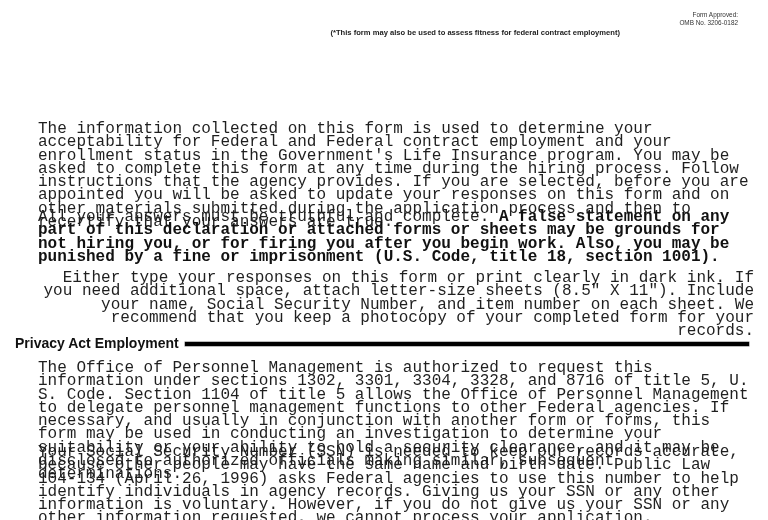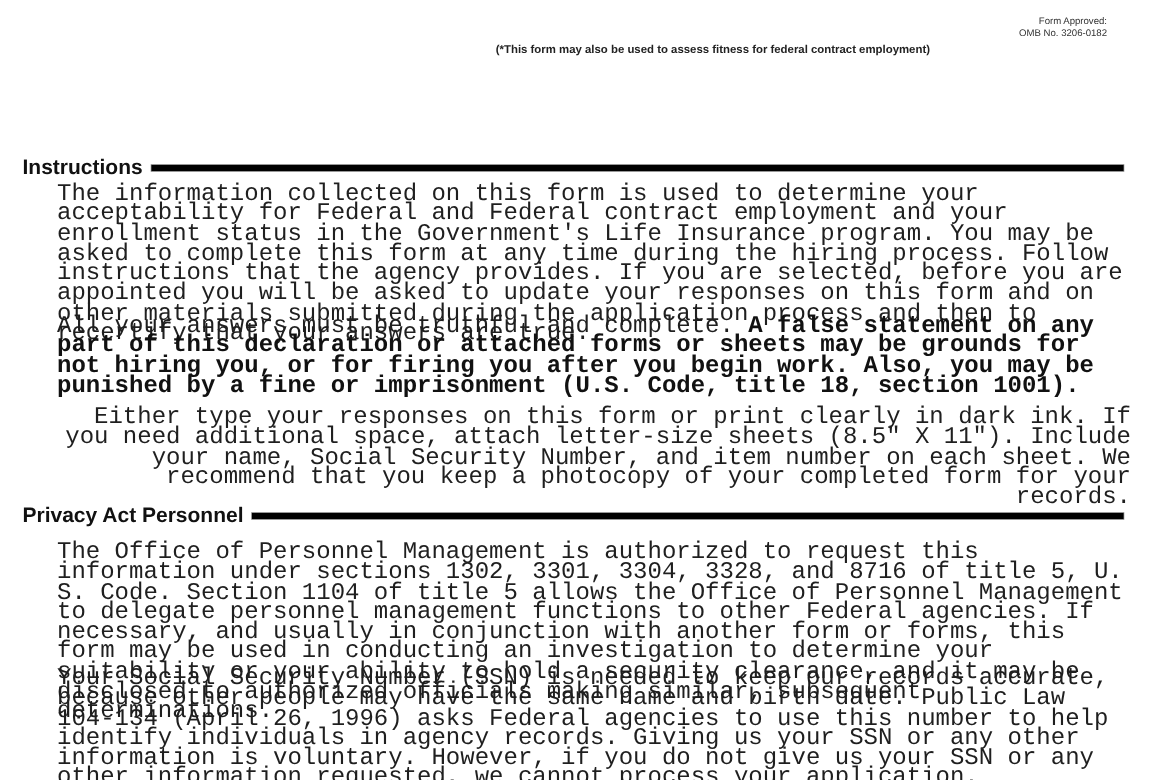--- a/index.html
+++ b/index.html
@@ -92,35 +92,31 @@
 
   <div class="title-block">
     <div class="subtitle">(*This form may also be used to assess fitness for federal contract employment)</div>
   </div>
 
   <div class="form-approved">
     <div>Form Approved:</div>
     <div>OMB No. 3206-0182</div>
   </div>
 
-  <div class="section-heading" style="top:103px;">
-    <span class="label">Instructions</span>
-    <span class="rule"></span>
-  </div>
 
   <div class="para" style="top:123px;">The information collected on this form is used to determine your acceptability for Federal and Federal contract employment and your enrollment status in the Government's Life Insurance program. You may be asked to complete this form at any time during the hiring process.  Follow instructions that the agency provides.  If you are selected, before you are appointed you will be asked to update your responses on this form and on other materials submitted during the application process and then to recertify that your answers are true.</div>
 
   <div class="para" style="top:211px;">
     <span>All your answers must be truthful and complete.  </span><b>A false statement on any part of this declaration or attached forms or sheets may be grounds for not hiring you, or for firing you after you begin work. Also, you may be punished by a fine or imprisonment (U.S. Code, title 18, section 1001).</b>
   </div>
 
   <div class="para" style="top:272px;text-align:right;">Either type your responses on this form or print clearly in dark ink. If you need additional space, attach letter-size sheets (8.5" X 11"). Include your name, Social Security Number, and item number on each sheet. We recommend that you keep a photocopy of your completed form for your records.</div>
 
   <div class="section-heading" style="top:335px;">
-    <span class="label">Privacy Act Personnel</span>
+    <span class="label">Privacy Act Employment</span>
     <span class="rule"></span>
   </div>
 
   <div class="para" style="top:362px;">The Office of Personnel Management is authorized to request this information under sections 1302, 3301, 3304, 3328, and 8716 of title 5, U. S. Code. Section 1104 of title 5 allows the Office of Personnel Management to delegate personnel management functions to other Federal agencies. If necessary, and usually in conjunction with another form or forms, this form may be used in conducting an investigation to determine your suitability or your ability to hold a security clearance, and it may be disclosed to authorized officials making similar, subsequent determinations.</div>
 
   <div class="para" style="top:446px;">Your Social Security Number (SSN) is needed to keep our records accurate, because other people may have the same name and birth date. Public Law 104-134 (April 26, 1996) asks Federal agencies to use this number to help identify individuals in agency records.  Giving us your SSN or any other information is voluntary.  However, if you do not give us your SSN or any other information requested, we cannot process your application.  Incomplete addresses and ZIP Codes may also slow processing.</div>
 
 </div>
 
 </body></html>

